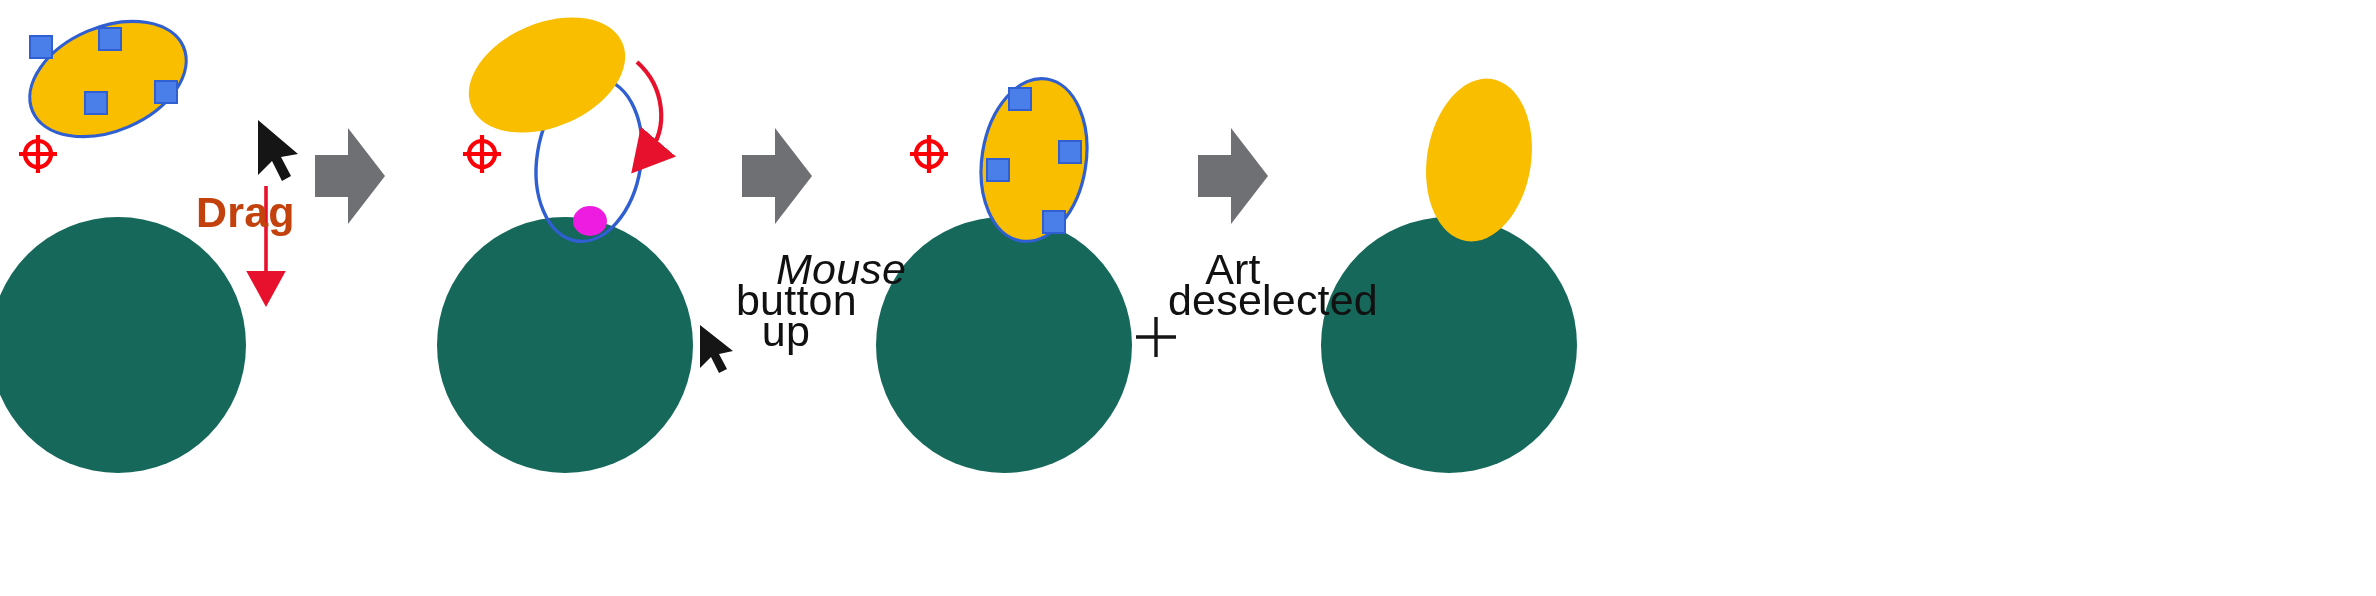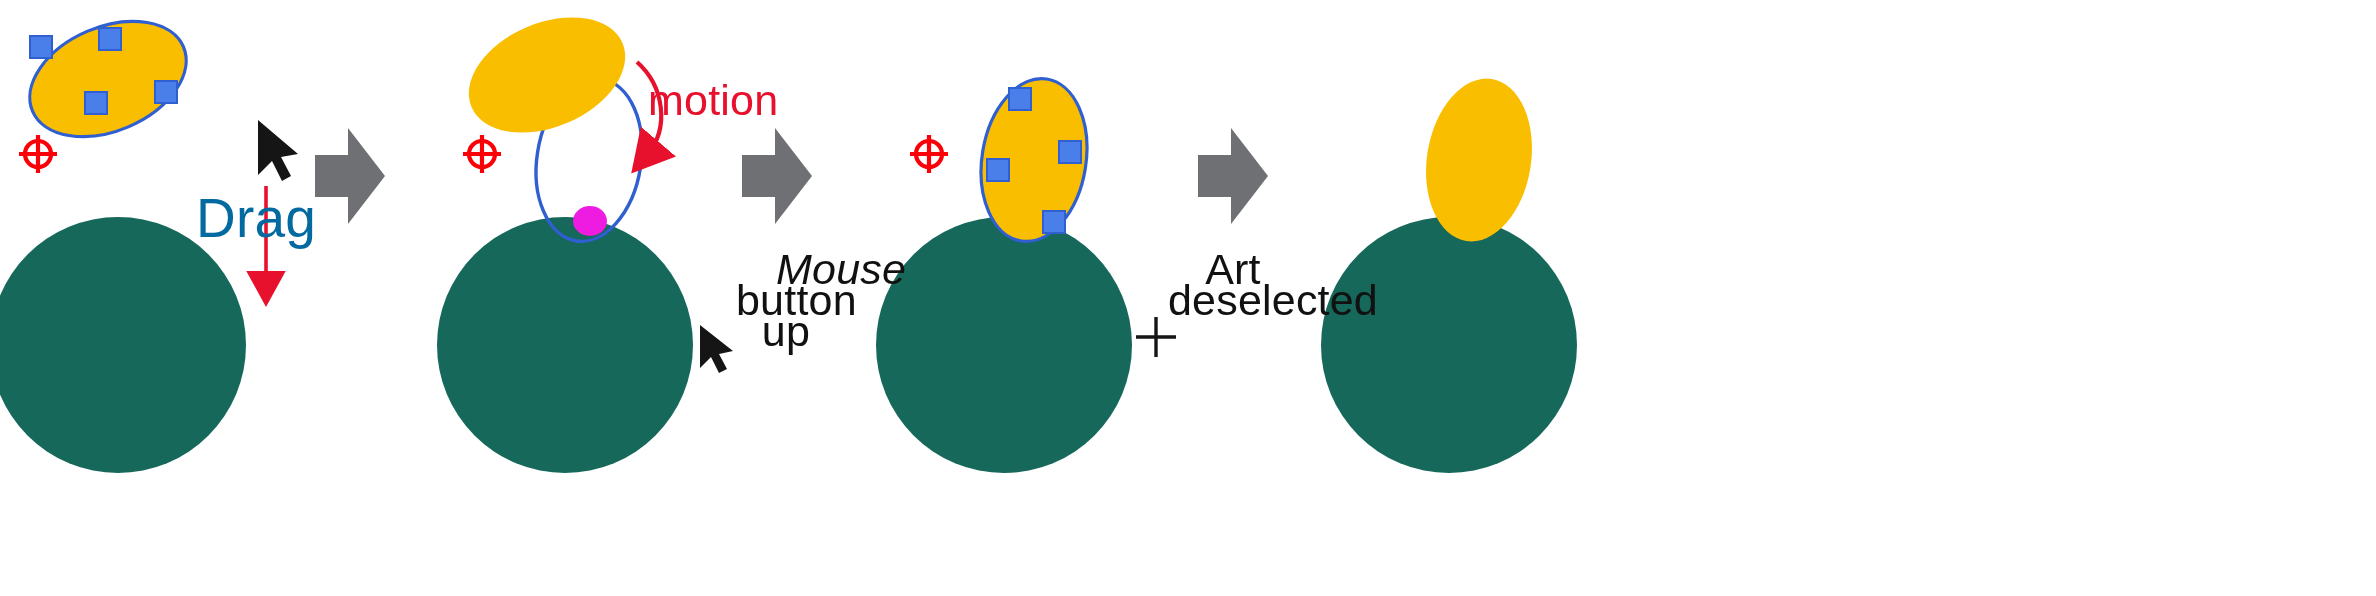--- a/index.html
+++ b/index.html
@@ -34,22 +34,23 @@
     color: #E8112D;
     font-size: 43px;
     text-align: left;
   }
   .label-black {
     color: #111111;
     font-size: 43px;
     text-align: center;
   }
   .drag-label {
-    color: #0369a1;
-    font-size: 55px;
+    color: #c2410c;
+    font-size: 43px;
+    font-weight: bold;
   }
 </style>
 </head>
 <body>
 
 <div id="stage">
 
   <svg class="svg-layer" viewBox="0 0 2376 596">
 
     <defs>
@@ -147,21 +148,20 @@
       <circle cx="1449" cy="345" r="128" fill="#15685A"></circle>
 
       <g transform="rotate(9 1479 160)">
         <ellipse cx="1479" cy="160" rx="52" ry="82" fill="#F9BE00"></ellipse>
       </g>
     </g>
   </svg>
 
   <div class="label drag-label" style="left:196px; top:188px;">Drag</div>
 
-  <div class="label label-red" style="left:648px; top:76px;">motion</div>
 
   <div class="label label-black" style="left:776px; top:245px; width:90px;font-style:italic;">Mouse</div>
   <div class="label label-black" style="left:736px; top:276px; width:98px;">button</div>
   <div class="label label-black" style="left:760px; top:307px; width:50px;text-align:right;">up</div>
 
   <div class="label label-black" style="left:1198px; top:245px; width:70px;">Art</div>
   <div class="label label-black" style="left:1168px; top:276px; width:140px;">deselected</div>
 
 </div>
 

